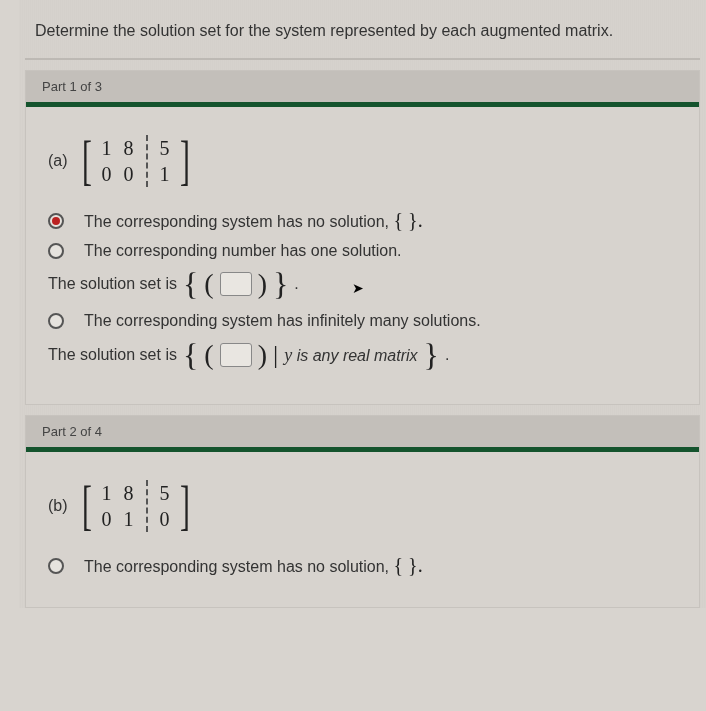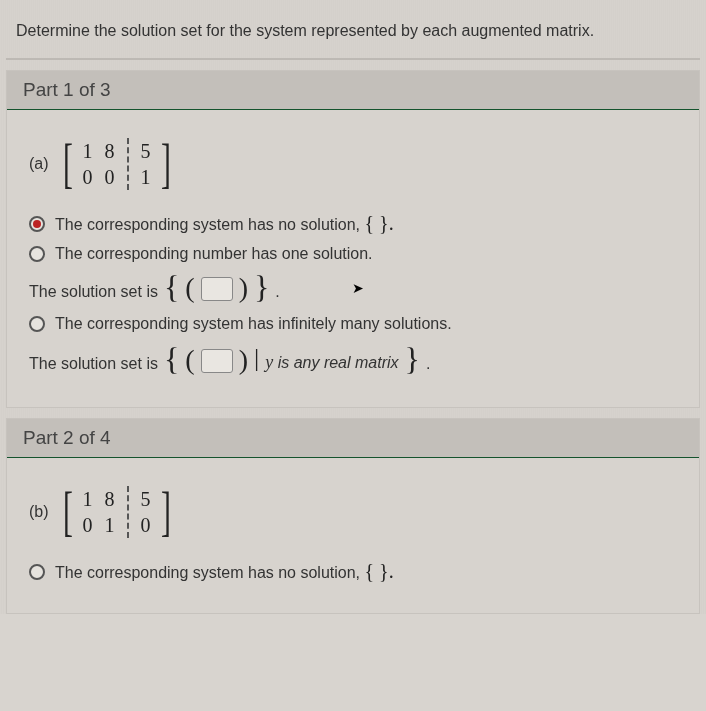--- a/index.html
+++ b/index.html
@@ -8,39 +8,40 @@
     height: 711px;
     background: #d8d4cf;
     font-family: Verdana, Geneva, sans-serif;
     color: #3a3a3a;
     overflow: hidden;
     position: relative;
   }
   .outer {
     padding: 8px 6px 0 6px;
     background: repeating-linear-gradient(90deg,#d6d2cd 0,#d6d2cd 1px,#d4d0cb 1px,#d4d0cb 2px);
+    margin-left: 19px;
   }
   .question {
     font-size: 16px;
     color: #333;
     padding: 14px 10px 18px 10px;
     border-bottom: 2px solid #bdb9b4;
   }
   .part {
     margin: 10px 0 0 0;
     padding: 0 0 14px 0;
     border: 1px solid #c7c3be;
     background: #d7d3ce;
   }
   .part-header {
     background: #c3bfba;
     padding: 8px 16px;
-    font-size: 19px;
+    font-size: 13px;
     color: #444;
-    border-bottom: 1px solid #14532d;
+    border-bottom: 5px solid #14532d;
   }
   .part-body {
     padding: 22px 22px 6px 22px;
   }
   
   .matrix-row {
     display: flex;
     align-items: center;
     gap: 10px;
     margin: 6px 0 22px 0;
@@ -70,21 +71,21 @@
     border-left: 2px dashed #555;
     height: 52px;
     grid-row: 1 / span 2;
     grid-column: 3;
   }
   .mcells span { color:#222; }
   
   .choice {
     display: flex;
     align-items: center;
-    gap: 10px;
+    gap: 20px;
     font-size: 16px;
     color: #333;
     margin: 10px 0;
   }
   .radio {
     width: 16px; height:16px;
     border: 2px solid #555;
     border-radius: 50%;
     display:inline-flex;
     align-items:center;
@@ -93,21 +94,21 @@
     flex-shrink:0;
   }
   .radio.checked::after{
     content:"";
     width:8px;height:8px;border-radius:50%;
     background:#b22; 
   }
   .choice .tail { font-family: "Times New Roman", serif; font-size:20px; color:#222;}
   .solset {
     display:flex;
-    align-items:flex-end;
+    align-items:center;
     gap:6px;
     font-size:16px;
     margin: 6px 0 14px 0;
     color:#333;
   }
   .brace { font-family:"Times New Roman",serif; font-size:32px; color:#222; line-height:28px;}
   .paren { font-family:"Times New Roman",serif; font-size:28px; color:#222; line-height:26px;}
   .blank {
     width:32px;height:24px;
     border:1px solid #888;

